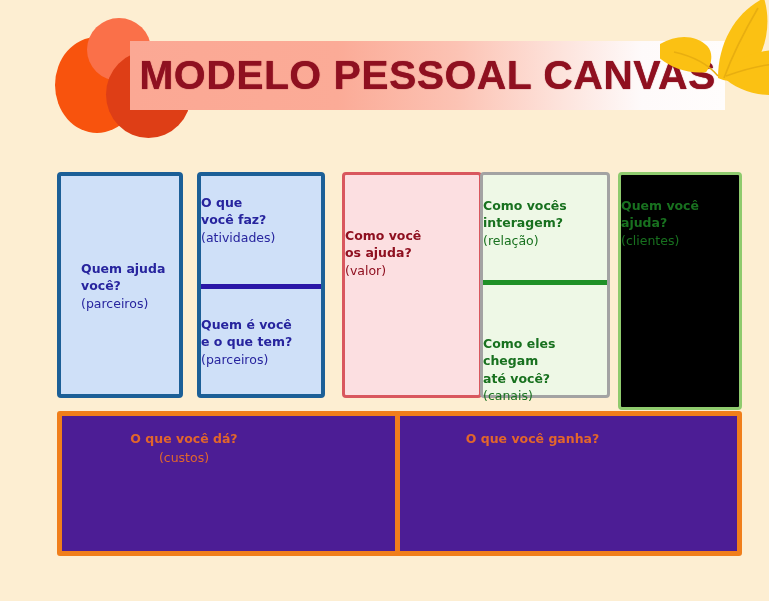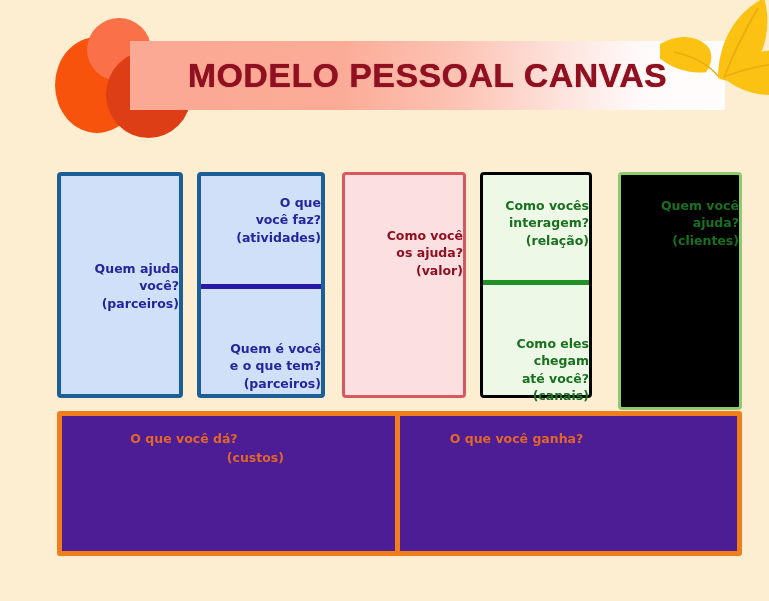--- a/index.html
+++ b/index.html
@@ -58,21 +58,21 @@
   #title-text {
     position: absolute;
     left: 130px;  top: 41px;
     width: 595px; height: 69px;
     display: flex;
     align-items: center;
     justify-content: center;
     color: #8f1020;
     font-family: "Liberation Sans", sans-serif;
     font-weight: bold;
-    font-size: 34px;
+    font-size: 41px;
     letter-spacing: 0.4px;
     white-space: nowrap;
     text-shadow: 0 0 1px #8f1020;
   }
 
   
   #leaf-group {
     position: absolute;
     left: 660px; top: -6px;
     width: 120px; height: 130px;
@@ -80,41 +80,41 @@
 
   
   .box {
     position: absolute;
     box-sizing: border-box;
     border-radius: 4px;
   }
   .box-inner-text {
     position: absolute;
     left: 0; right: 0;
-    text-align: right;
+    text-align: left;
     line-height: 1.38;
     font-family: "DejaVu Sans", sans-serif;
     font-weight: bold;
     font-size: 12.5px;
-    padding-left: 17px;
   }
   .soft {
-    font-weight: bold;
+    font-weight: normal;
   }
 
   
   #box-parceiros {
     left: 57px; top: 172px;
     width: 126px; height: 226px;
     background: #cfe0f8;
     border: 4px solid #1c5f97;
   }
   #box-parceiros .box-inner-text {
     top: 84px;
     color: #27249e;
+    margin-left: 20px;
   }
 
   
   #box-atividades-recursos {
     left: 197px; top: 172px;
     width: 128px; height: 226px;
     background: #cfe0f8;
     border: 4px solid #1c5f97;
   }
   #divider-blue {
@@ -124,41 +124,40 @@
     height: 5px;
     background: #2b17a8;
   }
   #text-atividades {
     top: 18px;
     color: #27249e;
   }
   #text-recursos {
     top: 140px;
     color: #27249e;
-    margin-top: 24px;
   }
 
   
   #box-valor {
     left: 342px; top: 172px;
-    width: 124px; height: 226px;
+    width: 140px; height: 226px;
     background: #fcdfe1;
     border: 3px solid #d9575e;
   }
   #box-valor .box-inner-text {
     top: 52px;
     color: #8f1020;
   }
 
   
   #box-relacao-canais {
     left: 480px; top: 172px;
-    width: 112px; height: 226px;
+    width: 130px; height: 226px;
     background: #eef8e6;
-    border: 3px solid #000000;
+    border: 3px solid #a3a3a3;
   }
   #divider-green {
     position: absolute;
     left: 0; right: 0;
     top: 105px;
     height: 5px;
     background: #1f9127;
   }
   #text-relacao {
     top: 22px;
@@ -203,22 +202,22 @@
     position: absolute;
     top: 14px;
     color: #e2662b;
     font-family: "DejaVu Sans", sans-serif;
     font-weight: bold;
     font-size: 12.5px;
     line-height: 1.5;
     text-align: center;
   }
   #label-custos { left: 22px; width: 200px; }
-  #label-receitas { left: 347px; width: 215px; }
-  .bottom-sub { display: block; text-align: right; }
+  #label-receitas { left: 363px; width: 215px; }
+  .bottom-sub { display: block; }
 </style>
 </head>
 <body>
 
 <div id="canvas-page">
 
   <div class="deco-circle" id="circle-orange-left"></div>
   <div class="deco-circle" id="circle-salmon-top"></div>
   <div class="deco-circle" id="circle-red-bottom"></div>
 

